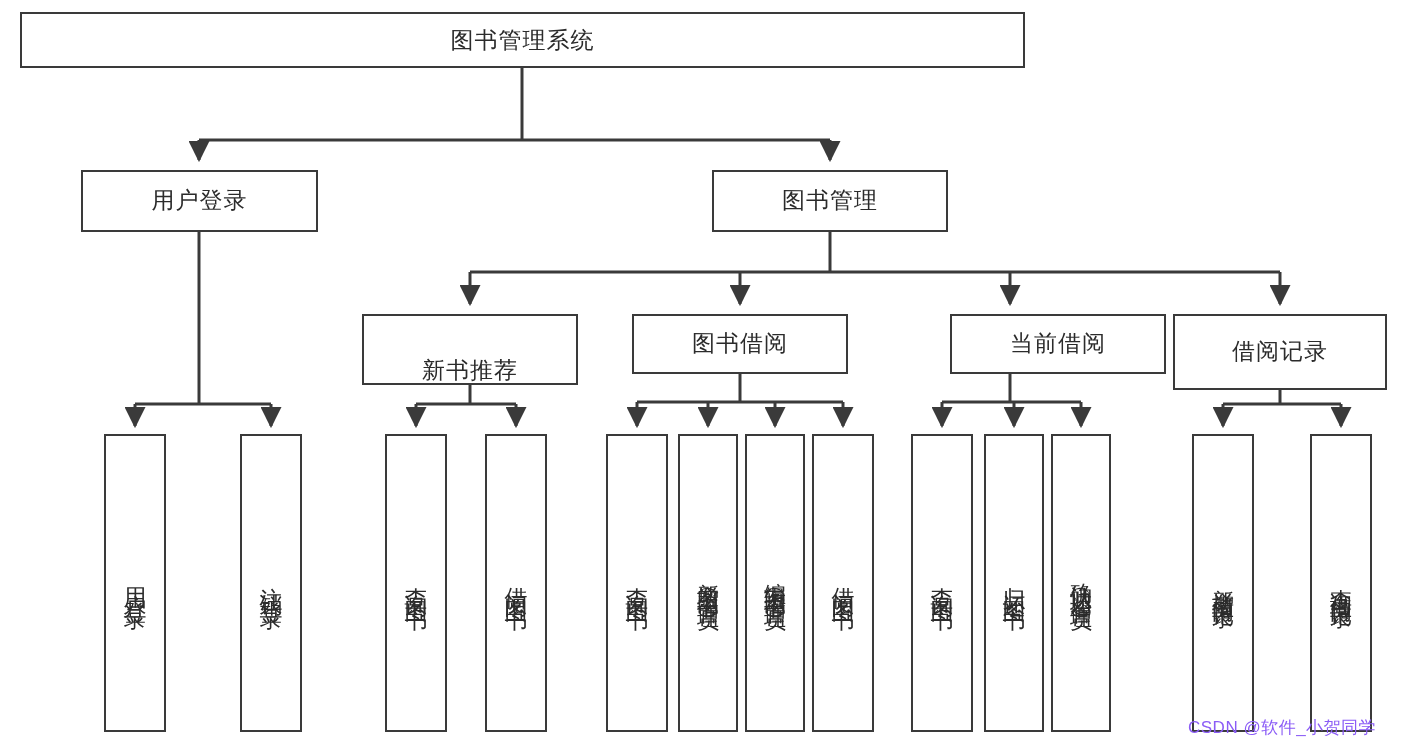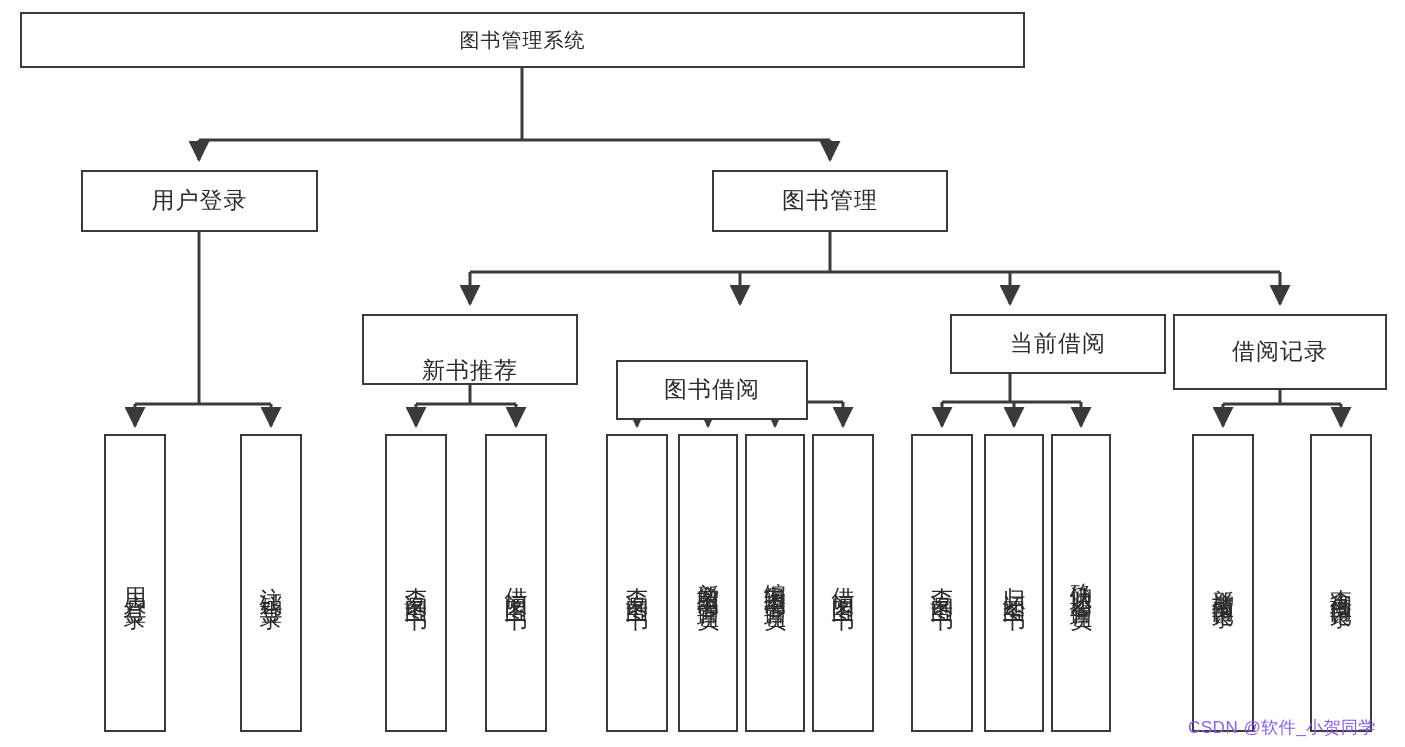--- a/index.html
+++ b/index.html
@@ -35,21 +35,21 @@
     align-items: center;
     justify-content: center;
     text-align: center;
   }
   .node-h {
     font-size: 23px;
     letter-spacing: 1px;
     line-height: 1.1;
   }
   .node-root {
-    font-size: 20px;
+    font-size: 23px;
     letter-spacing: 1px;
   }
   .node-v {
     writing-mode: vertical-rl;
     text-orientation: upright;
     font-size: 23px;
     letter-spacing: 7px;
     line-height: 1.0;
     padding: 4px 0;
     align-items: center;
@@ -133,21 +133,21 @@
   <div class="node node-h" style="left:81px; top:170px; width:237px; height:62px;">
     <span>用户登录</span>
   </div>
   <div class="node node-h" style="left:712px; top:170px; width:236px; height:62px;">
     <span>图书管理</span>
   </div>
 
   <div class="node node-h" style="left:362px; top:314px; width:216px; height:71px;align-items:flex-end;">
     <span>新书推荐</span>
   </div>
-  <div class="node node-h" style="left:616px; top:314px; width:192px; height:60px;margin-top:46px;">
+  <div class="node node-h" style="left:632px; top:314px; width:216px; height:60px;">
     <span>图书借阅</span>
   </div>
   <div class="node node-h" style="left:902px; top:314px; width:216px; height:60px;margin-left:48px;">
     <span>当前借阅</span>
   </div>
   <div class="node node-h" style="left:1173px; top:314px; width:214px; height:76px;">
     <span>借阅记录</span>
   </div>
 
   <div class="node node-v" style="left:104px; top:434px; width:62px; height:298px;">

